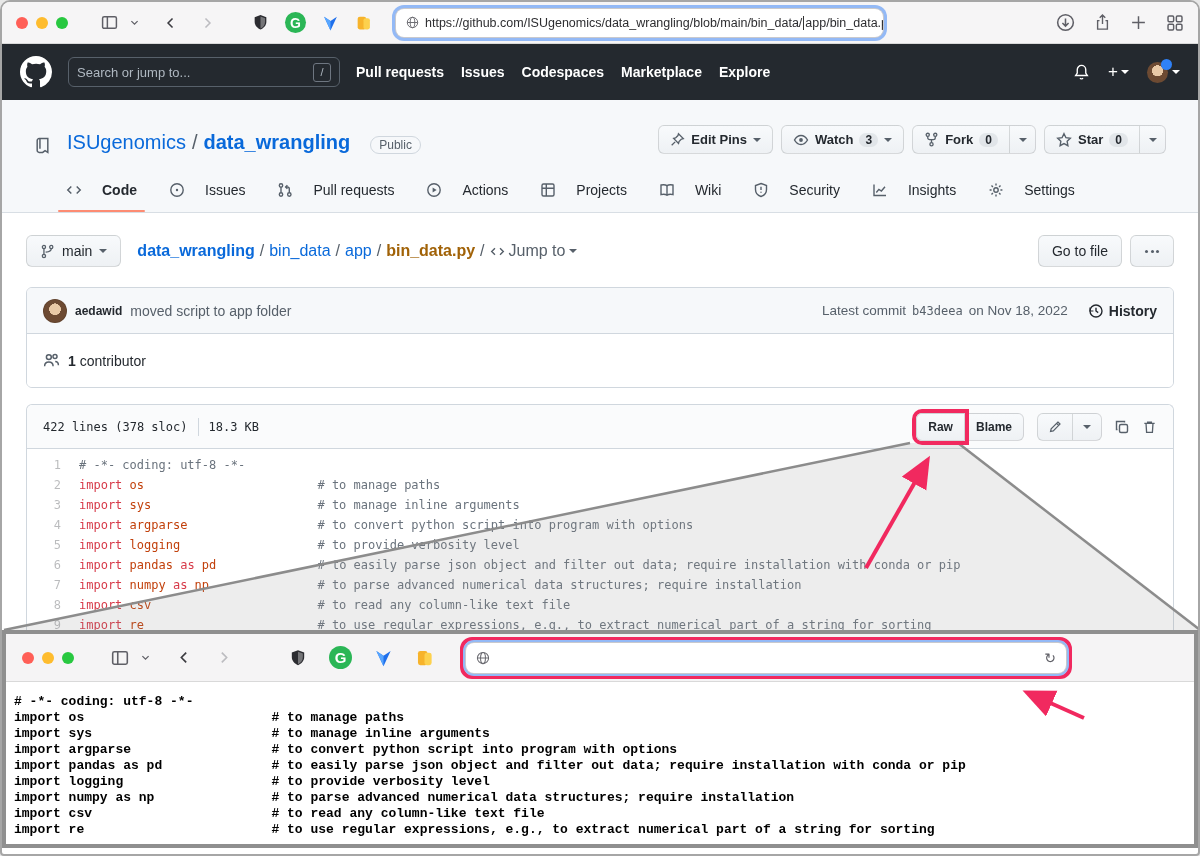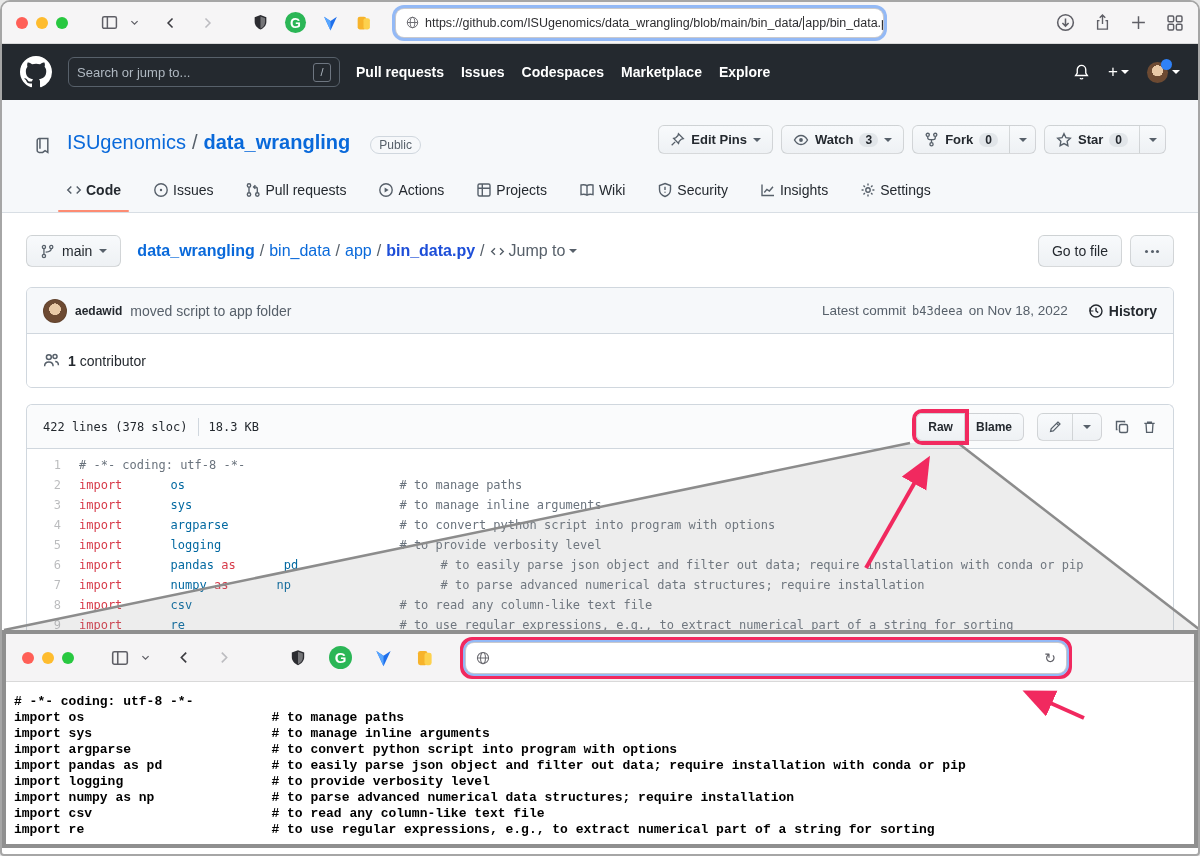--- a/index.html
+++ b/index.html
@@ -47,35 +47,35 @@
   .repo-title .name { font-weight:700; cursor:pointer; }
   .badge-pill { border:1px solid #d0d7de; color:#57606a; border-radius:2em; font-size:12px; font-weight:500; padding:1px 8px; margin-left:4px; }
   .head-actions { margin-left:auto; display:flex; gap:8px; }
   .gbtn { display:flex; align-items:center; gap:6px; background:#f6f8fa; border:1px solid rgba(27,31,36,0.15); border-radius:6px; height:29px; padding:0 11px; font-size:13px; font-weight:600; color:#24292f; cursor:pointer; background:linear-gradient(#f8fafc,#eef1f4); }
   .gbtn .cnt { background:rgba(175,184,193,0.25); border-radius:2em; padding:0 6px; font-size:12px; }
   .gbtn-icon { color:#57606a; display:flex; }
   .split { display:flex; }
   .split .gbtn { border-radius:6px 0 0 6px; }
   .split .seg { display:flex; align-items:center; justify-content:center; width:26px; border:1px solid rgba(27,31,36,0.15); border-left:none; border-radius:0 6px 6px 0; background:linear-gradient(#f8fafc,#eef1f4); color:#24292f; cursor:pointer; }
   .repo-tabs { display:flex; margin-top:16px; padding-left:16px; }
-  .repo-tab { display:flex; align-items:center; gap:4px; padding:12px 16px 14px 16px; font-size:14px; color:#24292f; cursor:pointer; position:relative; }
+  .repo-tab { display:flex; align-items:center; gap:20px; padding:12px 16px 14px 16px; font-size:14px; color:#24292f; cursor:pointer; position:relative; }
   .repo-tab .t-icon { color:#57606a; display:flex; }
   .repo-tab.active { font-weight:600; }
   .repo-tab.active::after { content:""; position:absolute; left:8px; right:8px; bottom:0; height:2px; background:#fd8c73; border-radius:3px; }
 
   
   .page { padding:22px 24px 0 24px; background:#fff; }
   .file-nav-row { display:flex; align-items:center; }
   .branch-btn { display:flex; align-items:center; gap:7px; height:32px; padding:0 13px; font-size:14px; font-weight:500; color:#24292f; background:linear-gradient(#f8fafc,#eef1f4); border:1px solid rgba(27,31,36,0.15); border-radius:6px; cursor:pointer; }
   .branch-btn .b-icon { color:#57606a; display:flex; }
   .crumbs { margin-left:16px; font-size:16px; display:flex; align-items:center; gap:5px; }
   .crumbs .c-link { color:#0969da; cursor:pointer; }
   .crumbs .c-root { font-weight:600; }
   .crumbs .c-sep { color:#57606a; }
-  .crumbs .c-file { color:#1d4ed8; font-weight:600; }
+  .crumbs .c-file { color:#a16207; font-weight:600; }
   .jump { display:flex; align-items:center; gap:4px; color:#57606a; font-size:16px; cursor:pointer; }
   .jump .dd-caret { border-top-color:#57606a; }
   .nav-right { margin-left:auto; display:flex; gap:8px; }
   .gbtn2 { display:flex; align-items:center; height:32px; padding:0 13px; font-size:14px; color:#24292f; background:linear-gradient(#f8fafc,#eef1f4); border:1px solid rgba(27,31,36,0.15); border-radius:6px; cursor:pointer; }
   .kebab { width:44px; justify-content:center; gap:2.5px; }
   .kebab i { width:3px; height:3px; border-radius:50%; background:#57606a; display:inline-block; }
 
   .commit-box { margin-top:20px; border:1px solid #d0d7de; border-radius:6px; overflow:hidden; }
   .commit-head { background:#f6f8fa; border-bottom:1px solid #d0d7de; display:flex; align-items:center; height:46px; padding:0 16px; gap:8px; }
   .cm-avatar { width:24px; height:24px; border-radius:50%; background:radial-gradient(circle at 50% 42%, #e9c9a6 0 34%, #6d4a32 35% 100%); border:1px solid rgba(0,0,0,.1); }
@@ -100,21 +100,21 @@
   .btn-group .sbtn:first-child { border-radius:6px 0 0 6px; }
   .btn-group .sbtn:last-child { border-radius:0 6px 6px 0; border-left:none; }
   .annot-raw { box-shadow:0 0 0 4px #f1295f; position:relative; z-index:31; border-radius:2px; }
   .edit-group { margin-left:13px; }
   .edit-group .sbtn { padding:0 10px; color:#57606a; }
   .icon-btn { margin-left:12px; color:#57606a; cursor:pointer; display:flex; }
   .code-area { padding:6px 0 0 0; background:#fff; }
   .code-row { display:flex; line-height:20px; font-family:"DejaVu Sans Mono", monospace; font-size:12px; }
   .code-row .ln { width:52px; text-align:right; padding-right:18px; color:rgba(27,31,36,0.3); flex:none; cursor:pointer; }
   .code-row pre { font-family:inherit; white-space:pre; }
-  .tok-k { color:#d73a49; } .tok-t { color:#0369a1;margin-left:41px; } .tok-c { color:#6a737d; }
+  .tok-k { color:#d73a49; } .tok-t { color:#c2410c; } .tok-c { color:#6a737d; }
 
   
   .overlay-svg { position:absolute; inset:0; width:1200px; height:856px; pointer-events:none; }
   .callout-svg { z-index:5; }
   .annot-svg { z-index:32; }
 
   
   .raw-window { position:absolute; left:0; right:0; top:628px; height:218px; background:#fff; border:4px solid #8f8f8f; z-index:10; }
   .toolbar-raw { height:48px; background:#f5f4f5; padding:0 16px; }
   .pink-ring { border:4px solid #f1295f; border-radius:12px; padding:2px; margin-left:16px; background:#fff; }

